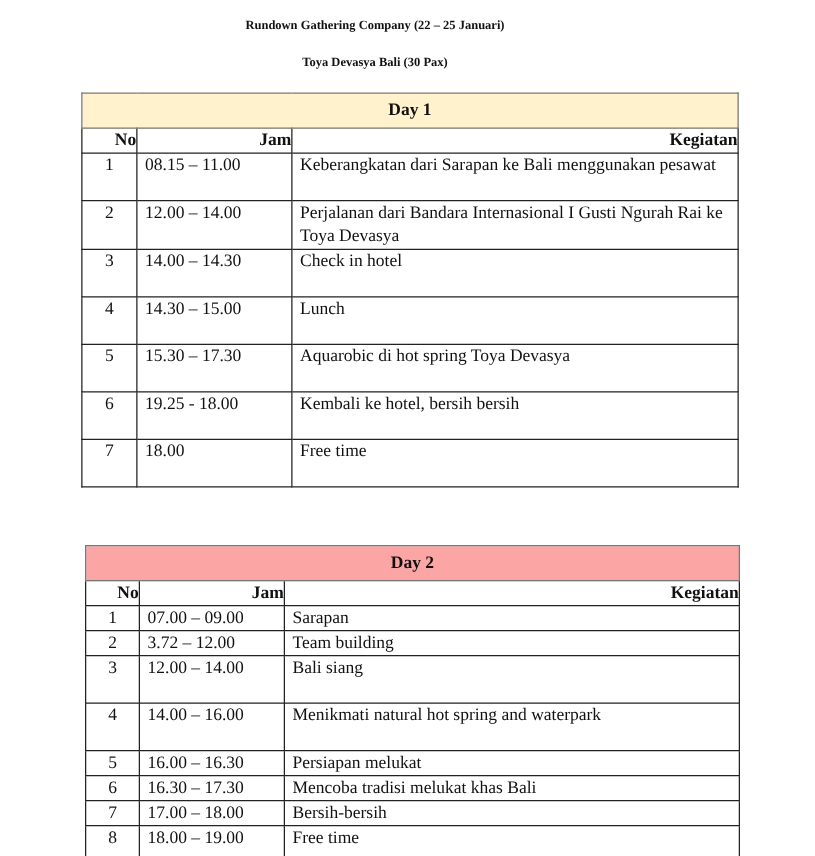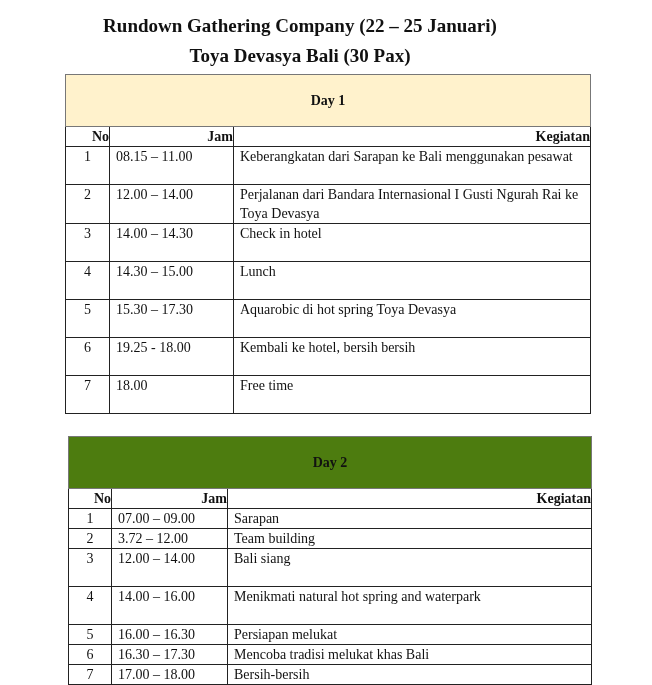--- a/index.html
+++ b/index.html
@@ -2,33 +2,33 @@
 <html><head>
 <meta charset="utf-8">
 <style>
   html, body { margin: 0; padding: 0; }
   body {
     width: 652px; height: 685px; background: #ffffff; position: relative; overflow: hidden;
     font-family: "Liberation Serif", serif; color: #111111;
   }
   .title {
     position: absolute; left: 0; width: 600px; text-align: center;
-    font-weight: bold; font-size: 19px;
+    font-weight: bold; font-size: 10px;
   }
   #title1 { top: 15px; left: 0; width: 600px; }
   #title2 { top: 45px; left: 0; width: 600px; }
   table.rundown {
     position: absolute; border-collapse: collapse; table-layout: fixed;
     font-size: 14px; line-height: 19px;
   }
   table.rundown td, table.rundown th {
     border: 1.2px solid #222; padding: 0 0 0 6px; vertical-align: top; font-weight: normal;
   }
   table.rundown .dayrow th {
-    background: #fff2cc; text-align: center; font-weight: bold; height: 18px; padding: 16px; border-color: #777;
+    background: #fff2cc; text-align: center; font-weight: bold; height: 18px; padding: 4px; border-color: #777;
   }
   table.rundown .headrow th { font-weight: bold; text-align: right; padding: 0; height: 18px; }
   table.rundown td.no { text-align: center; padding: 0; }
   #day1 { left: 65px; top: 74px; width: 526px; }
   #day2 { left: 68px; top: 436px; width: 524px; }
   #day1 .c-no { width: 44px; } #day1 .c-jam { width: 124px; }
   #day2 .c-no { width: 43px; } #day2 .c-jam { width: 116px; }
   #day1 tbody tr td { height: 37px; }
   #day2 tbody tr.short td { height: 18px; }
   #day2 tbody tr.tall td { height: 37px; }
@@ -97,21 +97,21 @@
 </table>
 
 <table id="day2" class="rundown">
   <colgroup>
       <col class="c-no">
       <col class="c-jam">
       <col>
     </colgroup>
   <thead>
     <tr class="dayrow">
-        <th colspan="3" style="background: #4d7c0f;">Day 2</th>
+        <th colspan="3" style="background: #fca5a5;">Day 2</th>
       </tr>
     <tr class="headrow">
       <th>No</th>
       <th>Jam</th>
       <th>Kegiatan</th>
     </tr>
   </thead>
   <tbody>
     <tr class="short">
         <td class="no">1</td>

